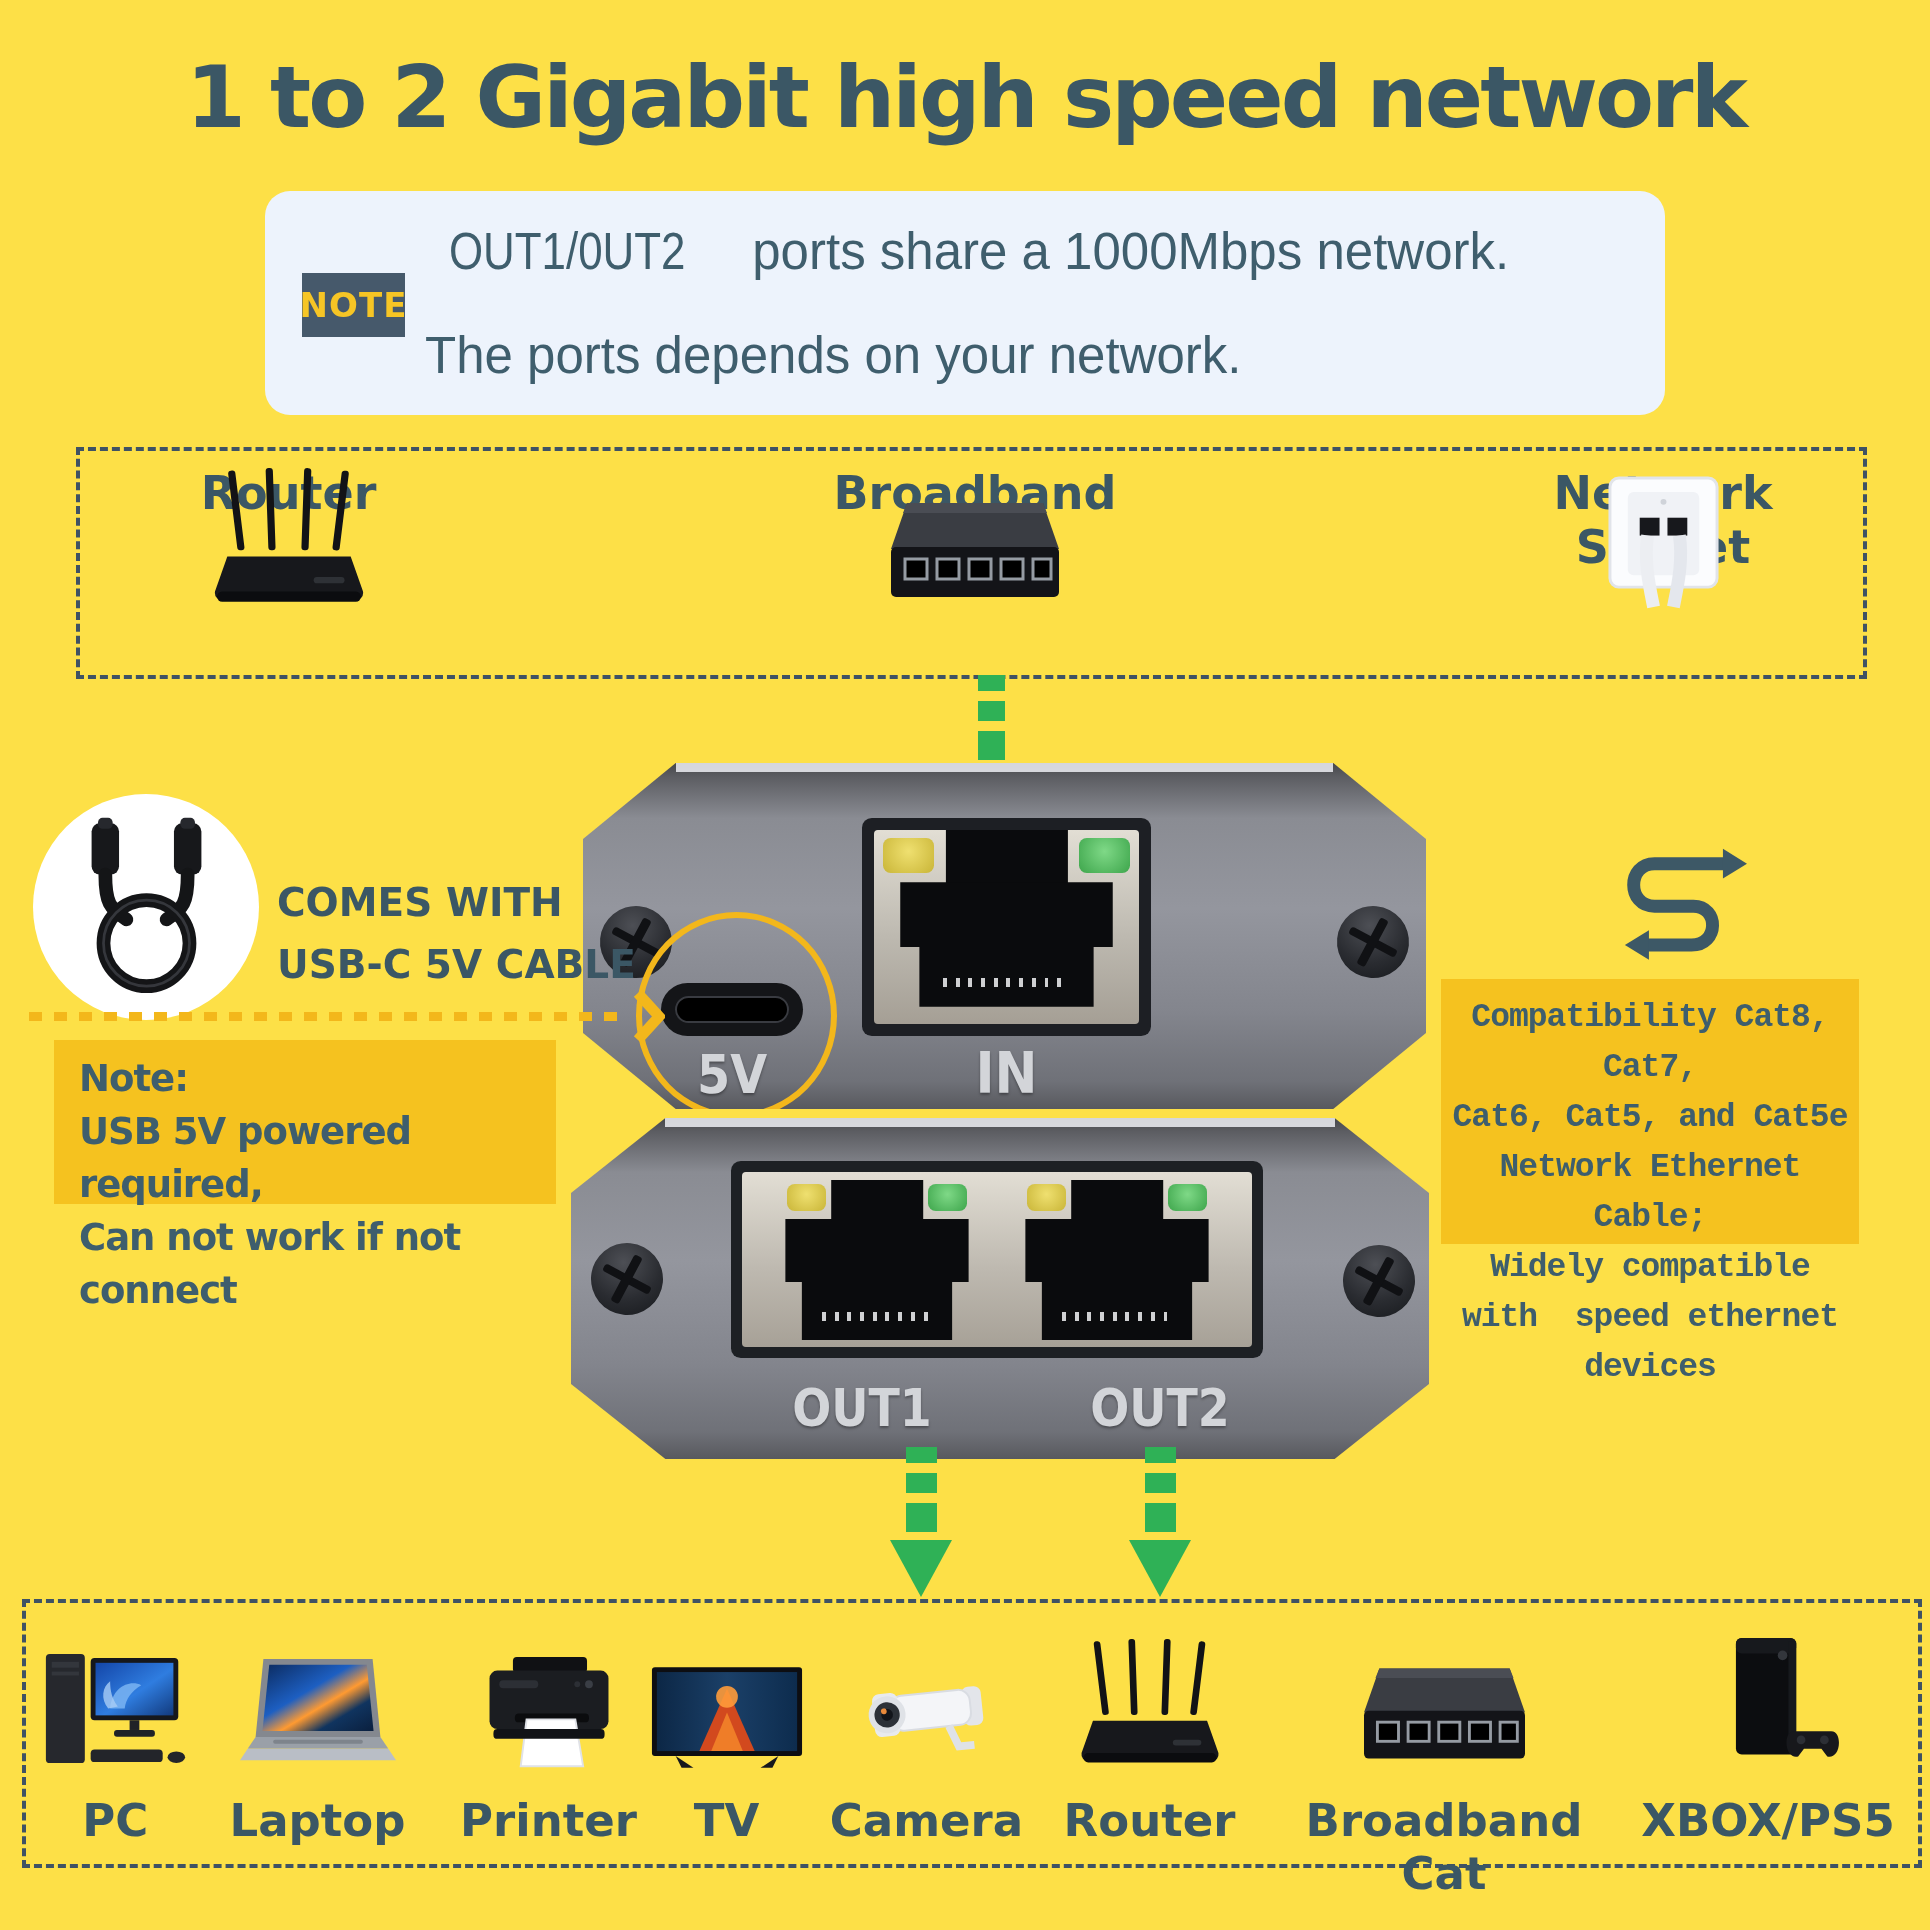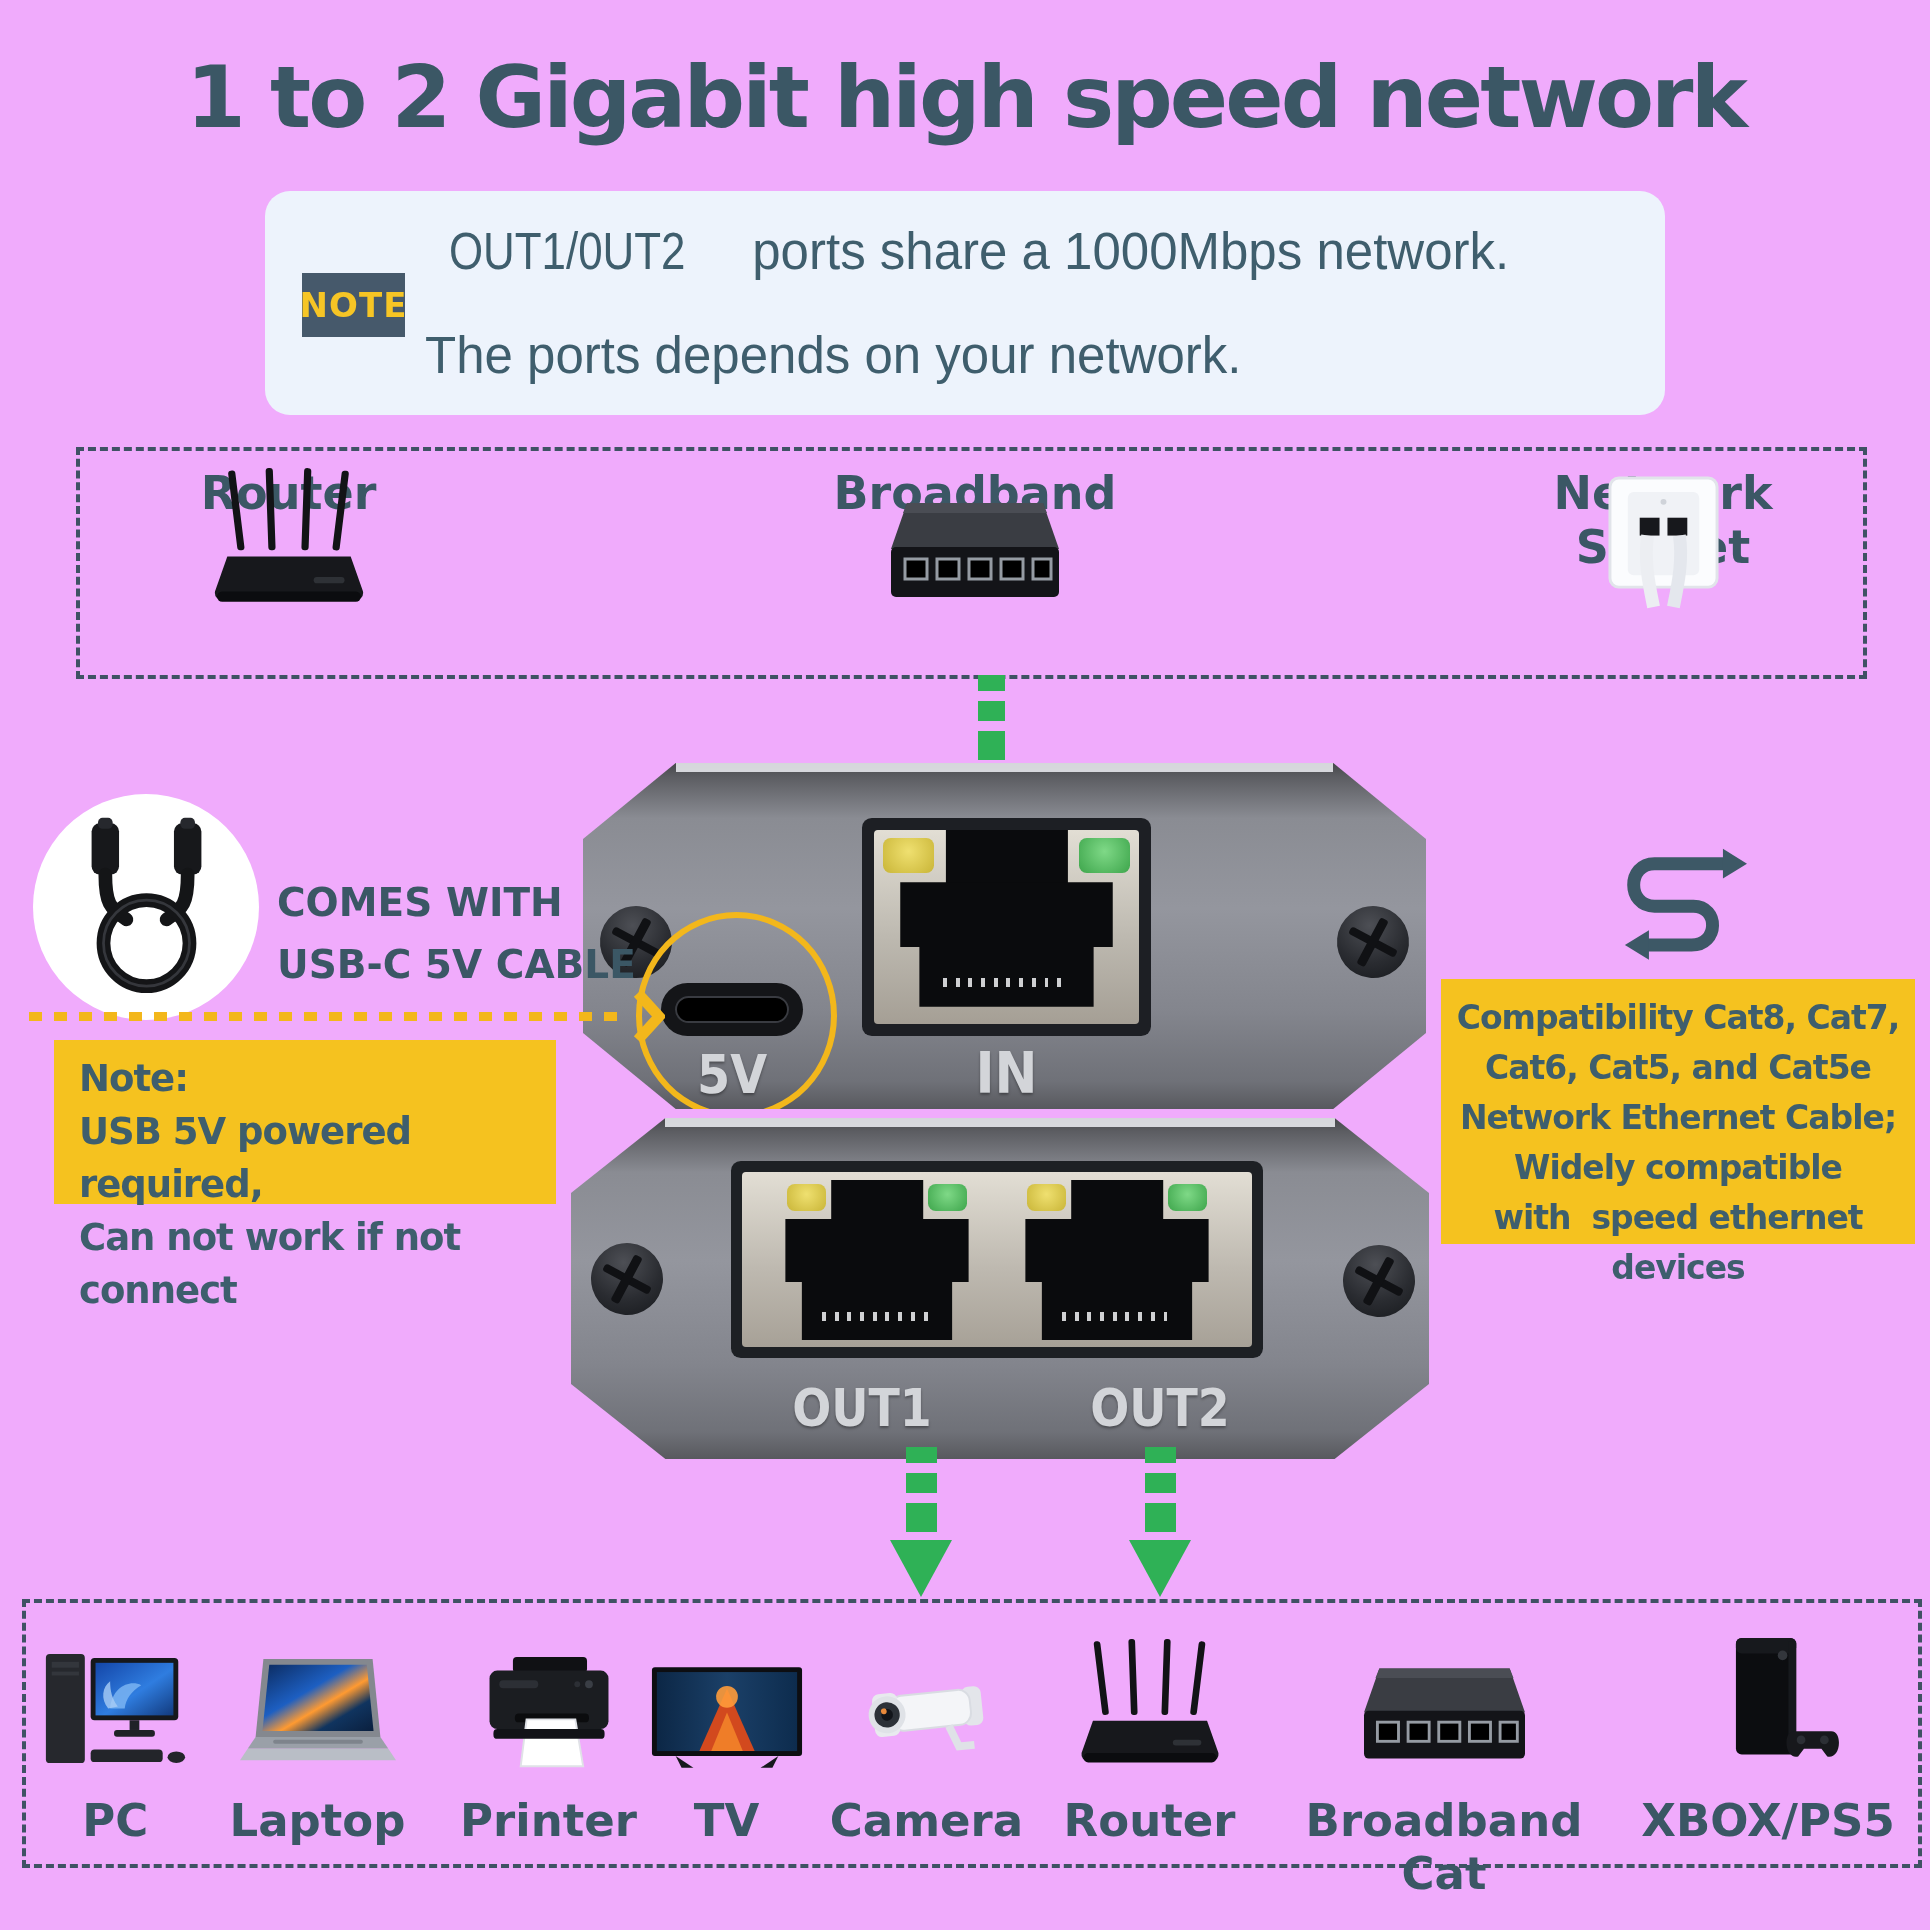--- a/index.html
+++ b/index.html
@@ -1,16 +1,16 @@
 <!DOCTYPE html>
 <html><head>
 <meta charset="utf-8">
 <style>
   html,body{margin:0;padding:0;background:#dbe8f8;}
-  #canvas{position:relative;width:1931px;height:1931px;background:#f0abfc;overflow:hidden;
+  #canvas{position:relative;width:1931px;height:1931px;background:#fde047;overflow:hidden;
           font-family:"Liberation Sans", sans-serif;color:#3b5765;}
   .abs{position:absolute;}
   .pre{white-space:pre-wrap;}
 
   
   #title{top:47px;left:0;width:100%;text-align:center;font-family:"DejaVu Sans",sans-serif;
          font-weight:800;font-size:86px;letter-spacing:-2.9px;color:#3b5765;}
 
   
   #note-panel{left:265px;top:191px;width:1400px;height:224px;background:#edf3fc;border-radius:25px;}
@@ -78,22 +78,22 @@
   .metal-label{color:#d3d5d9;font-family:"DejaVu Sans",sans-serif;font-weight:bold;
                text-align:center;transform:scaleX(.9);text-shadow:0 2px 2.9px rgba(0,0,0,.35);}
 
   .usbc{background:#141518;border-radius:27px;display:flex;align-items:center;justify-content:center;}
   .usbc i{width:78%;height:42%;background:#000;border:2.9px solid #393b41;border-radius:13.7px;}
   #ring-5v{border:6.8px solid #f3b71b;border-radius:50%;}
 
   
   .ybox{background:#f5c21f;color:#3e5e6d;font-family:"DejaVu Sans",sans-serif;font-weight:bold;box-sizing:border-box;}
   #power-note{left:54px;top:1040px;width:502px;height:164px;padding:11.7px 25px;font-size:37px;line-height:53px;letter-spacing:-1px;}
-  #compat-note{left:1441px;top:979px;width:474px;height:265px;padding:13.7px 7.8px;font-size:33px;line-height:50px;
-               text-align:center;letter-spacing:-1px;}
+  #compat-note{left:1441px;top:979px;width:418px;height:265px;padding:13.7px 7.8px;font-size:33px;line-height:50px;
+               text-align:center;letter-spacing:-1px;font-family:Liberation Mono, monospace;}
 
   #dotline{left:29px;top:1012px;width:597px;height:8.8px;
            background:repeating-linear-gradient(90deg,#f3b71b 0 12.7px,transparent 12.7px 25px);}
 
   #comes-with{left:277px;top:872px;font-family:"DejaVu Sans",sans-serif;font-weight:bold;font-size:39px;color:#3b5765;line-height:62px;}
 
   #cable-circle{left:33px;top:794px;width:226px;height:226px;background:#fff;border-radius:50%;
                 display:flex;align-items:center;justify-content:center;}
 
   

